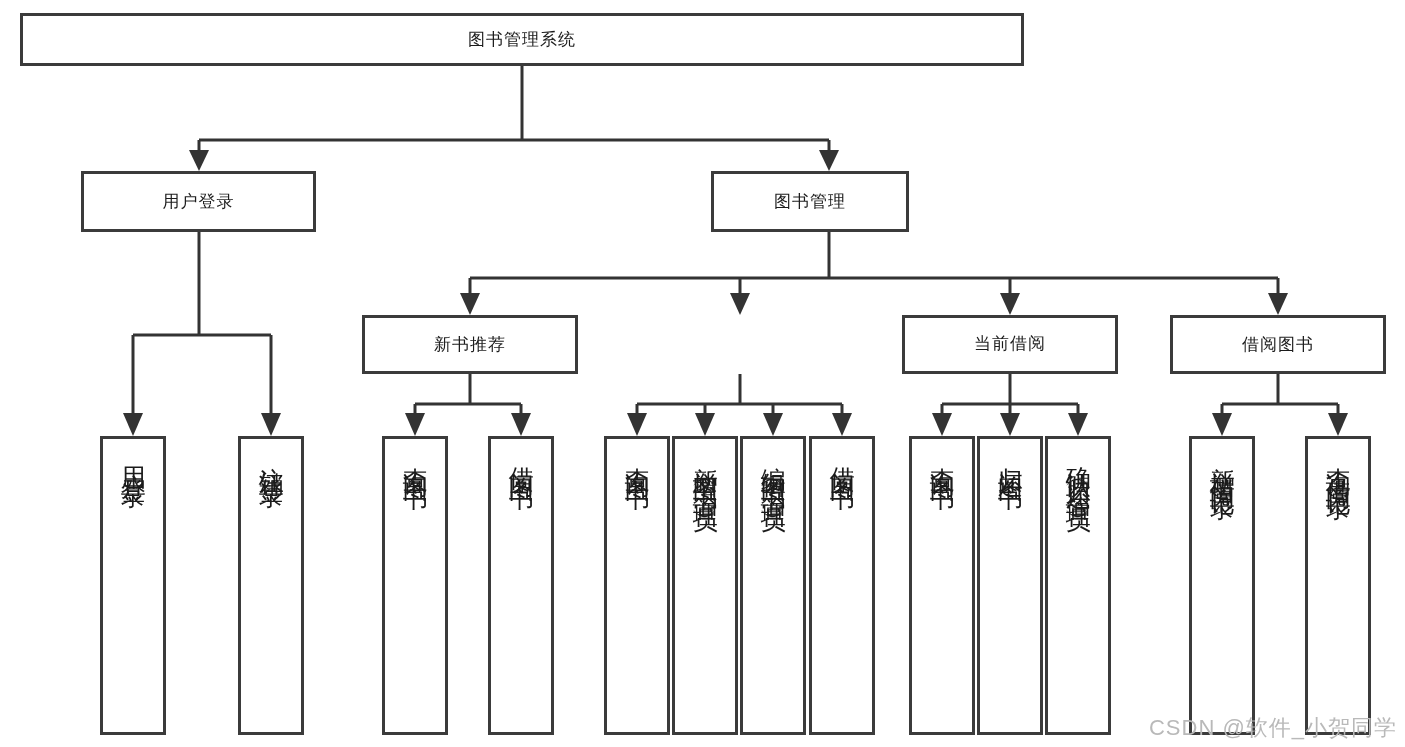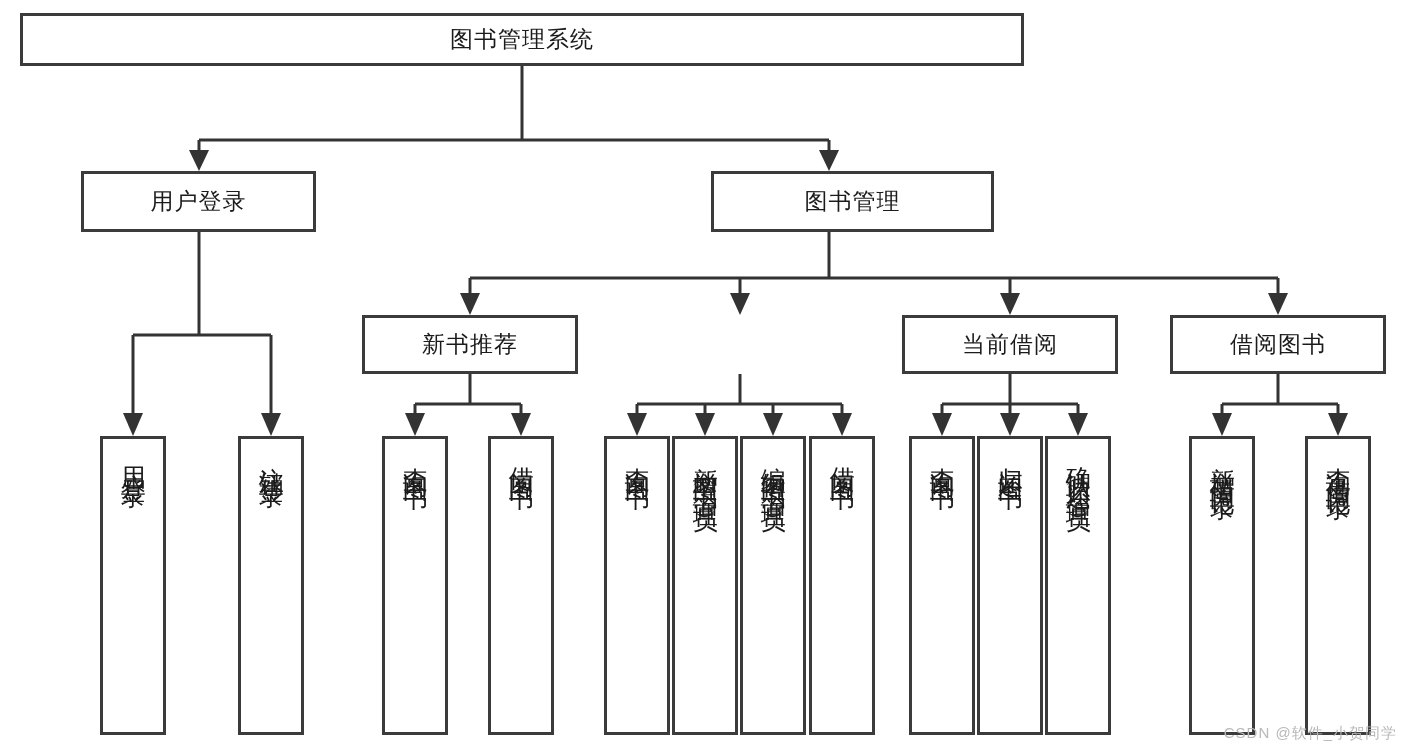--- a/index.html
+++ b/index.html
@@ -40,21 +40,21 @@
     justify-content:center;
     z-index:2;
   }
   .node .label{
     display:block;
     text-align:center;
     white-space:nowrap;
     color:#1b1b1b;
   }
   .node.h .label{
-    font-size:23px;
+    font-size:17px;
     letter-spacing:1px;
     line-height:1;
   }
   
   .node.v{
     align-items:flex-start;
     padding-top:8px;
   }
   .node.v .label{
     writing-mode:vertical-rl;
@@ -62,21 +62,21 @@
     font-size:25px;
     letter-spacing:6px;
     line-height:1.02;
     white-space:nowrap;
   }
   
   #watermark{
     position:absolute;
     right:8px;
     bottom:4px;
-    font-size:15px;
+    font-size:22px;
     color:#b9b9b9;
     letter-spacing:1px;
     z-index:5;
     white-space:nowrap;
   }
 </style>
 </head>
 <body>
 
 <div id="canvas">
@@ -146,28 +146,28 @@
     <polygon points="1328,413 1348,413 1338,436"></polygon>
   </svg>
 
   <div class="node h" style="left:20px;top:13px;width:1004px;height:53px;">
     <span class="label">图书管理系统</span>
   </div>
 
   <div class="node h" style="left:81px;top:171px;width:235px;height:61px;">
     <span class="label">用户登录</span>
   </div>
-  <div class="node h" style="left:711px;top:171px;width:283px;height:61px;">
+  <div class="node h" style="left:711px;top:171px;width:198px;height:61px;">
     <span class="label">图书管理</span>
   </div>
 
   <div class="node h" style="left:362px;top:315px;width:216px;height:59px;">
     <span class="label">新书推荐</span>
   </div>
-  <div class="node h" style="left:902px;top:315px;width:216px;height:59px;">
+  <div class="node h" style="left:902px;top:315px;width:216px;height:59px;font-family:Liberation Mono, monospace;">
     <span class="label">当前借阅</span>
   </div>
   <div class="node h" style="left:1170px;top:315px;width:216px;height:59px;">
     <span class="label">借阅图书</span>
   </div>
 
   <div class="node v" style="left:100px;top:436px;width:66px;height:299px;">
     <span class="label">用户登录</span>
   </div>
   <div class="node v" style="left:238px;top:436px;width:66px;height:299px;">

